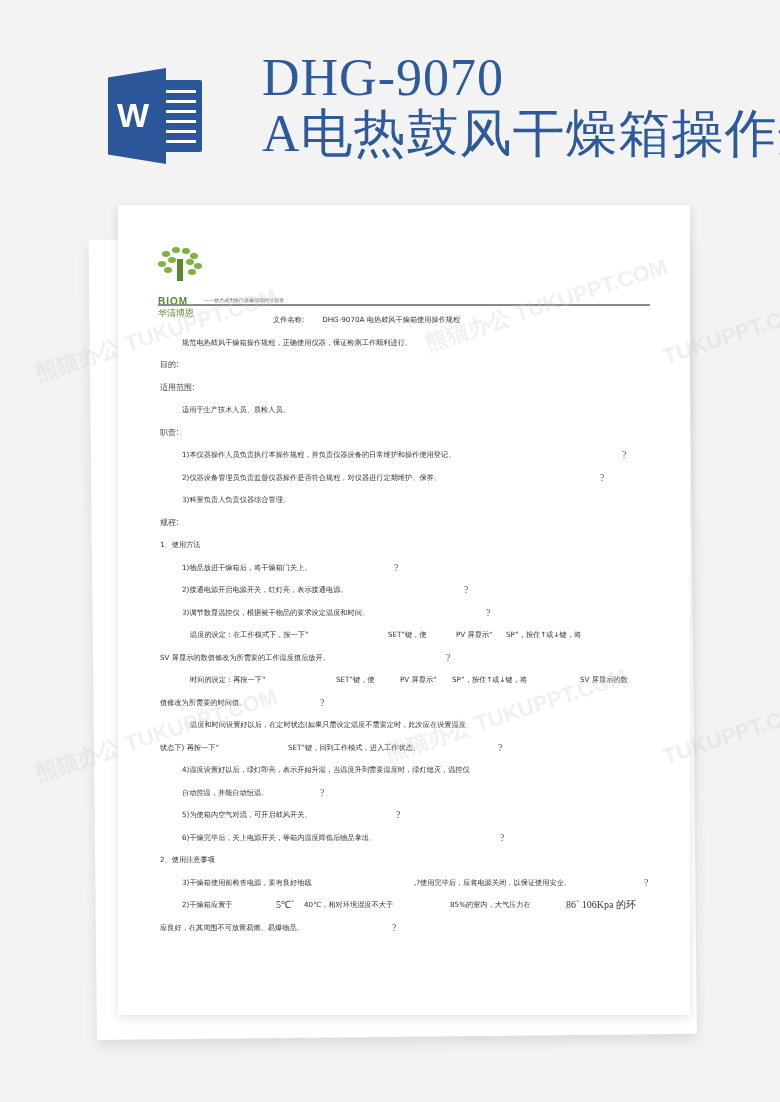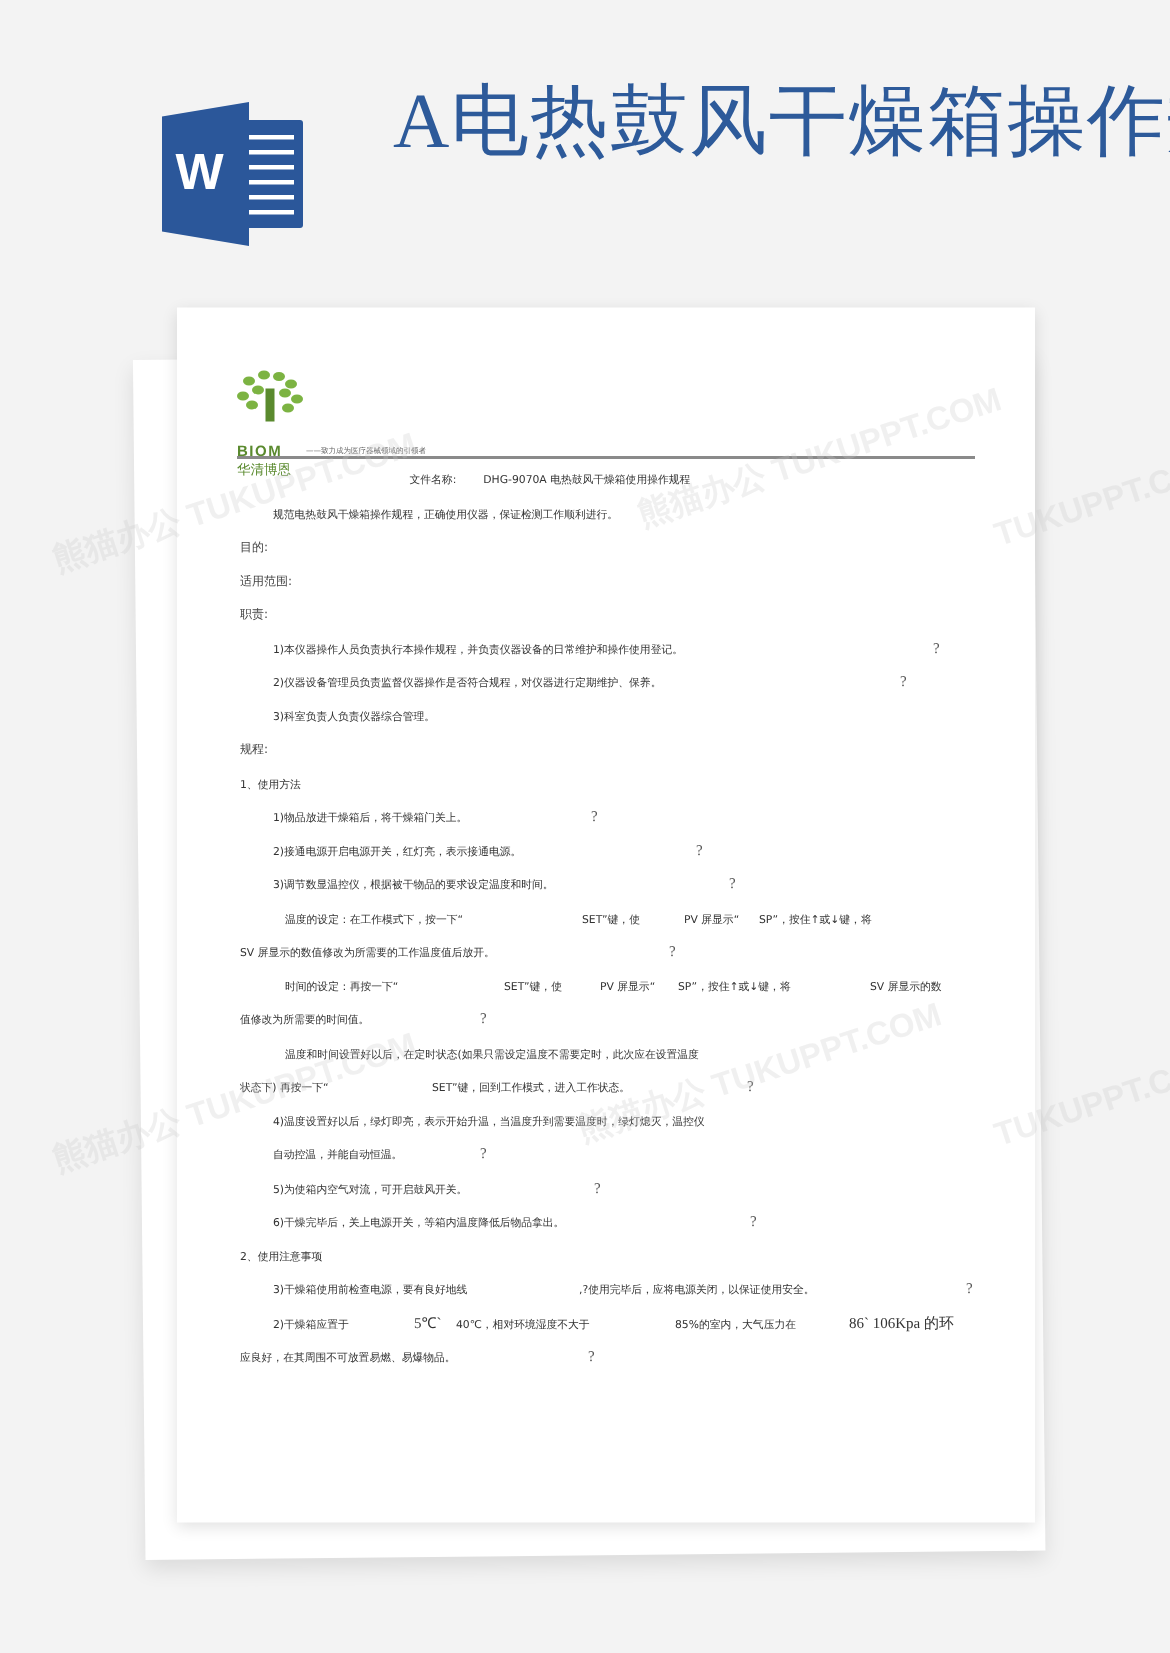--- a/index.html
+++ b/index.html
@@ -57,20 +57,21 @@
         <i style="top:20px"></i>
         <i style="top:30px"></i>
         <i style="top:40px"></i>
         <i style="top:50px"></i>
         <i style="top:60px"></i>
       </div>
     <div class="cover"></div>
     <span class="w">W</span>
   </div>
   <div class="title">
+    <span>DHG-9070</span>
     <span class="l2">A电热鼓风干燥箱操作规</span>
   </div>
 </div>
 
 <div class="page-back"></div>
 
 <div class="page">
   <div class="logo">
     <div class="tree">
       <div class="trunk"></div>
@@ -91,20 +92,21 @@
   <div class="slogan">——致力成为医疗器械领域的引领者</div>
   <div class="rule"></div>
 
   <div class="doc">
     <div class="line filename">
       <span>文件名称:</span><span class="v">DHG-9070A 电热鼓风干燥箱使用操作规程</span>
     </div>
     <div class="line ind1">规范电热鼓风干燥箱操作规程，正确使用仪器，保证检测工作顺利进行。</div>
     <div class="line h">目的:</div>
     <div class="line h">适用范围:</div>
+    <div class="line ind1">适用于生产技术人员、质检人员。</div>
     <div class="line h">职责:</div>
     <div class="line ind1"><span>1)本仪器操作人员负责执行本操作规程，并负责仪器设备的日常维护和操作使用登记。</span><span class="q" style="left:462px">?</span></div>
     <div class="line ind1"><span>2)仪器设备管理员负责监督仪器操作是否符合规程，对仪器进行定期维护、保养。</span><span class="q" style="left:440px">?</span></div>
     <div class="line ind1">3)科室负责人负责仪器综合管理。</div>
     <div class="line h">规程:</div>
     <div class="line">1、使用方法</div>
     <div class="line ind1"><span>1)物品放进干燥箱后，将干燥箱门关上。</span><span class="q" style="left:234px">?</span></div>
     <div class="line ind1"><span>2)接通电源开启电源开关，红灯亮，表示接通电源。</span><span class="q" style="left:304px">?</span></div>
     <div class="line ind1"><span>3)调节数显温控仪，根据被干物品的要求设定温度和时间。</span><span class="q" style="left:326px">?</span></div>
     <div class="line ind2">
@@ -128,21 +130,21 @@
       <span class="seg" style="left:128px">SET”键，回到工作模式，进入工作状态。</span>
       <span class="q" style="left:338px">?</span>
     </div>
     <div class="line ind1">4)温度设置好以后，绿灯即亮，表示开始升温，当温度升到需要温度时，绿灯熄灭，温控仪</div>
     <div class="line ind1"><span>自动控温，并能自动恒温。</span><span class="q" style="left:160px">?</span></div>
     <div class="line ind1"><span>5)为使箱内空气对流，可开启鼓风开关。</span><span class="q" style="left:236px">?</span></div>
     <div class="line ind1"><span>6)干燥完毕后，关上电源开关，等箱内温度降低后物品拿出。</span><span class="q" style="left:340px">?</span></div>
     <div class="line">2、使用注意事项</div>
     <div class="line ind1">
       <span>3)干燥箱使用前检查电源，要有良好地线</span>
-      <span class="seg" style="left:226px">,?使用完毕后，应将电源关闭，以保证使用安全。</span>
+      <span class="seg" style="left:254px">,?使用完毕后，应将电源关闭，以保证使用安全。</span>
       <span class="q" style="left:484px">?</span>
     </div>
     <div class="line ind1">
       <span>2)干燥箱应置于</span>
       <span class="seg big" style="left:116px">5℃`</span>
       <span class="seg" style="left:144px">40℃，相对环境湿度不大于</span>
       <span class="seg" style="left:290px">85%的室内，大气压力在</span>
       <span class="seg big" style="left:406px">86` 106Kpa 的环</span>
     </div>
     <div class="line"><span>应良好，在其周围不可放置易燃、易爆物品。</span><span class="q" style="left:232px">?</span></div>

